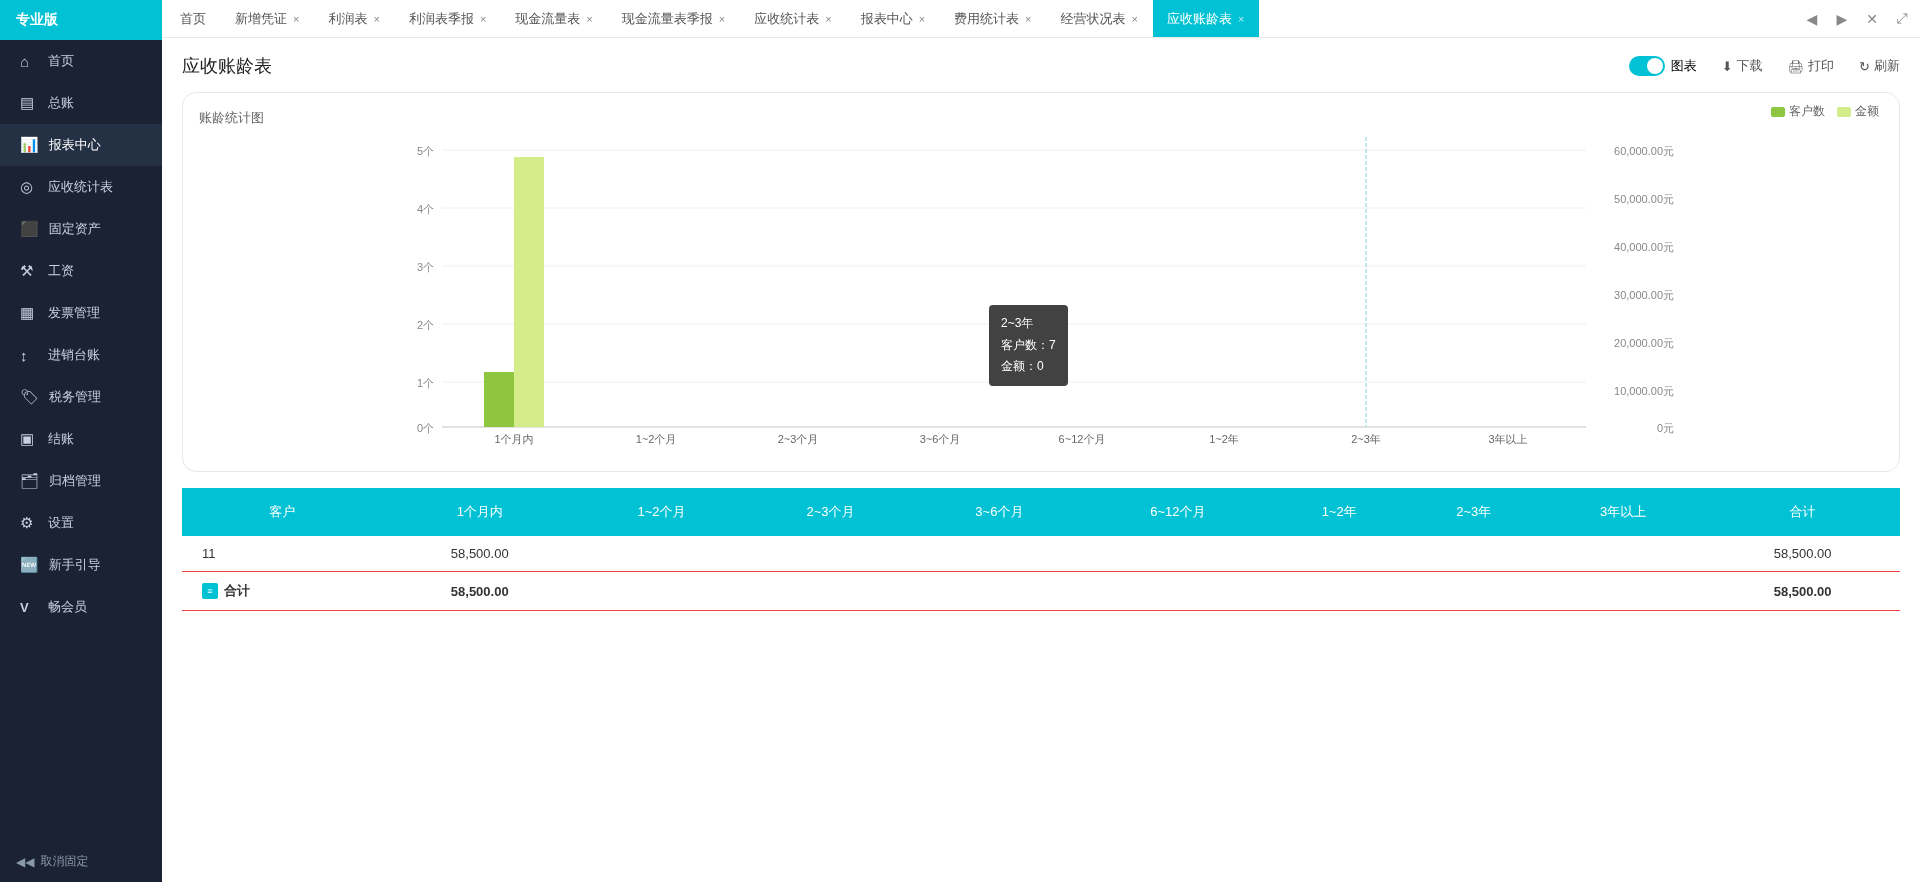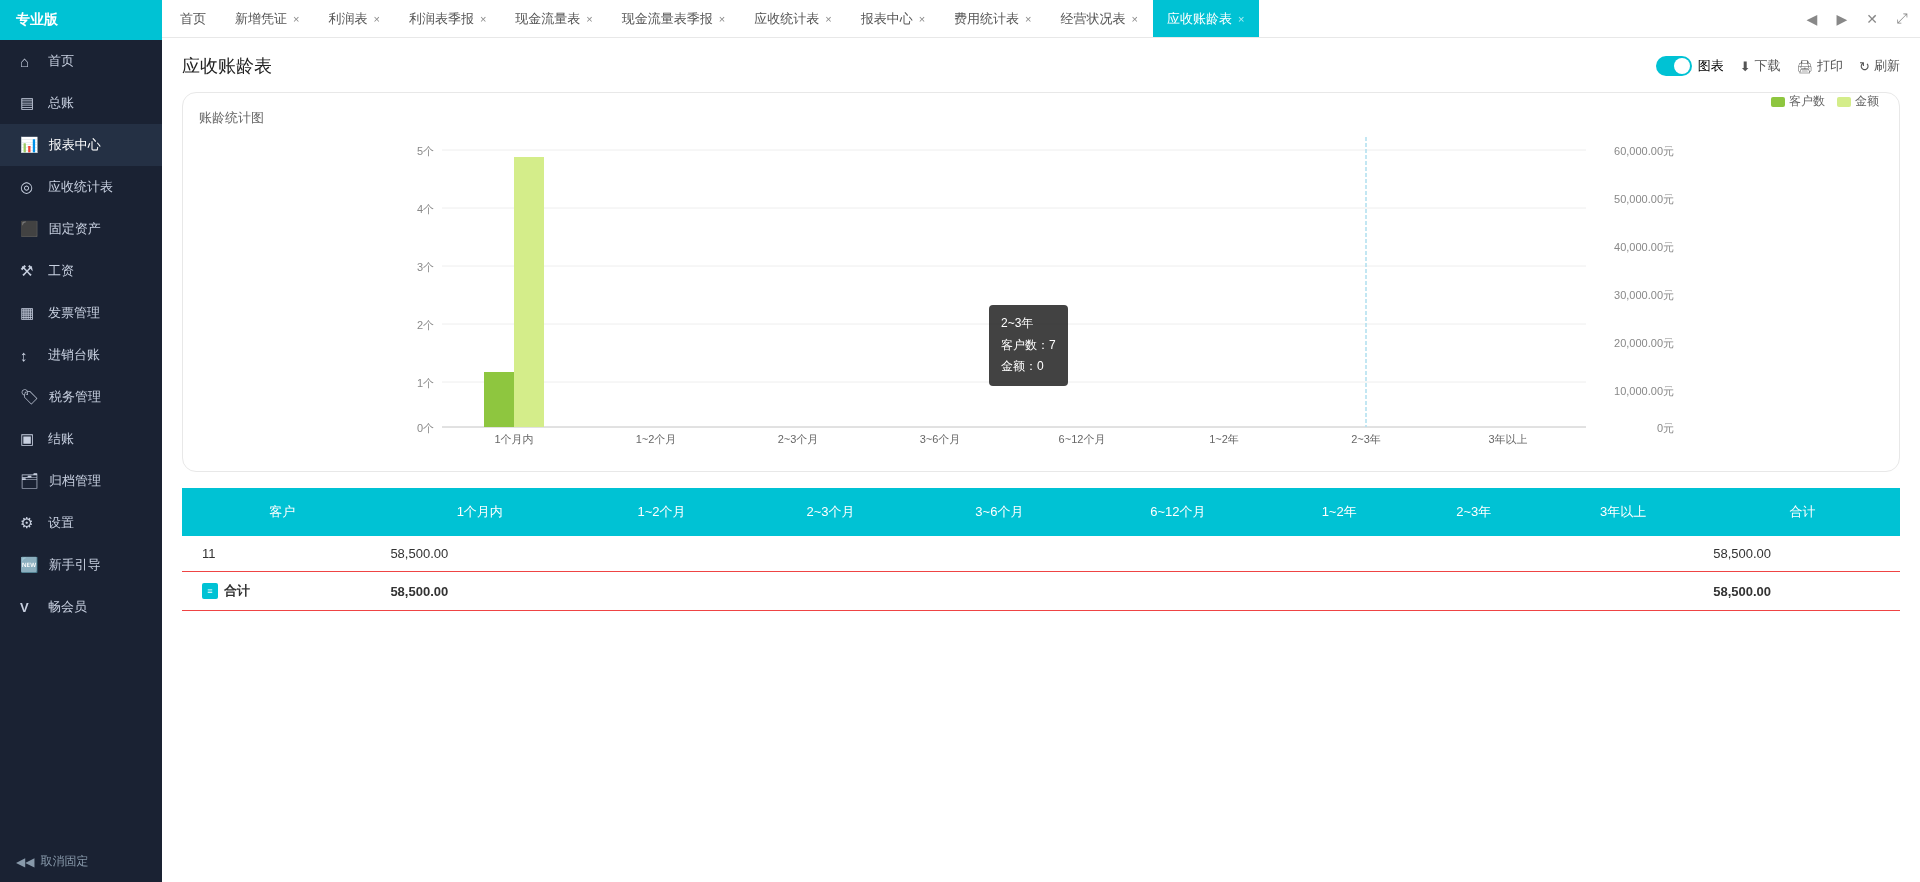--- a/index.html
+++ b/index.html
@@ -119,21 +119,21 @@
     }
     .page-title {
       font-size: 18px;
       font-weight: 500;
       color: #222;
       flex: 1;
     }
     .header-actions {
       display: flex;
       align-items: center;
-      gap: 16px;
+      gap: 25px;
     }
 
     
     .toggle-wrap {
       display: flex;
       align-items: center;
       gap: 6px;
     }
     .toggle {
       width: 36px;
@@ -172,21 +172,21 @@
       background: #fff;
       height: 380px;
     }
     .chart-title {
       font-size: 13px;
       color: #666;
       margin-bottom: 10px;
     }
     .chart-legend {
       position: absolute;
-      top: 0;
+      top: 10px;
       right: 20px;
       display: flex;
       align-items: center;
       gap: 12px;
       font-size: 12px;
       color: #666;
     }
     .legend-item {
       display: flex;
       align-items: center;
@@ -234,21 +234,21 @@
     .data-table thead th {
       padding: 15px 8px;
       font-weight: 500;
       text-align: center;
     }
     .data-table tbody tr {
       border-bottom: 1px solid #ef4444;
     }
     .data-table tbody td {
       padding: 10px 8px;
-      text-align: left;
+      text-align: center;
       color: #333;
     }
     .data-table tbody td:first-child { text-align: left; padding-left: 20px; }
     .total-row td {
       font-weight: bold;
     }
     .total-row td:first-child {
       display: flex;
       align-items: center;
       gap: 6px;

